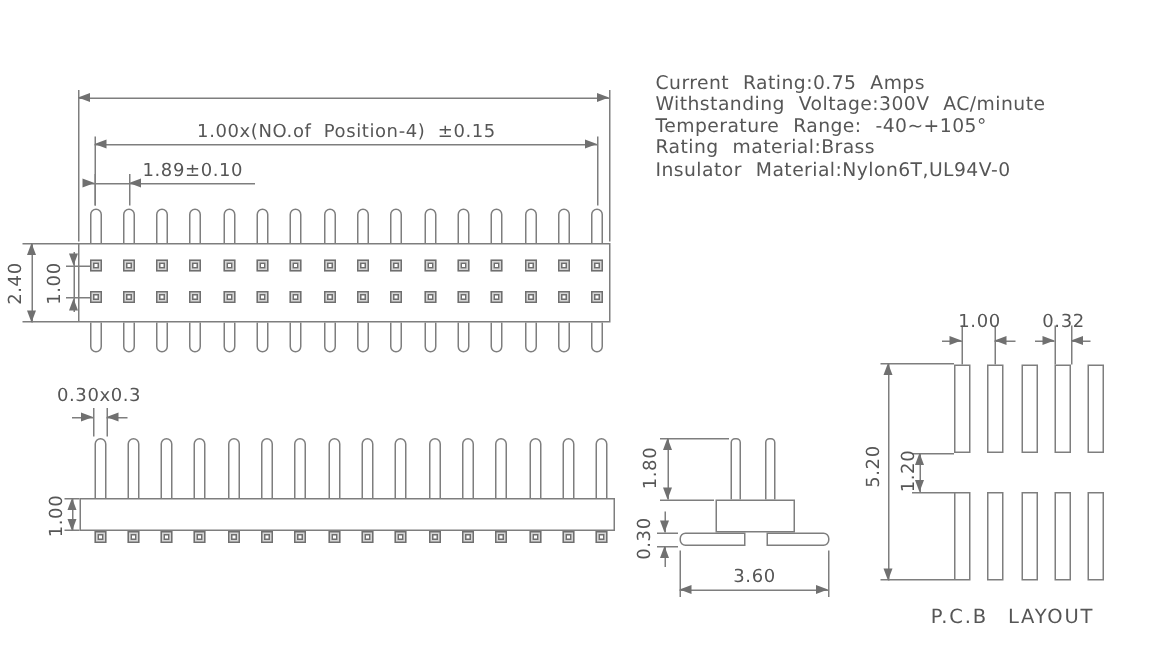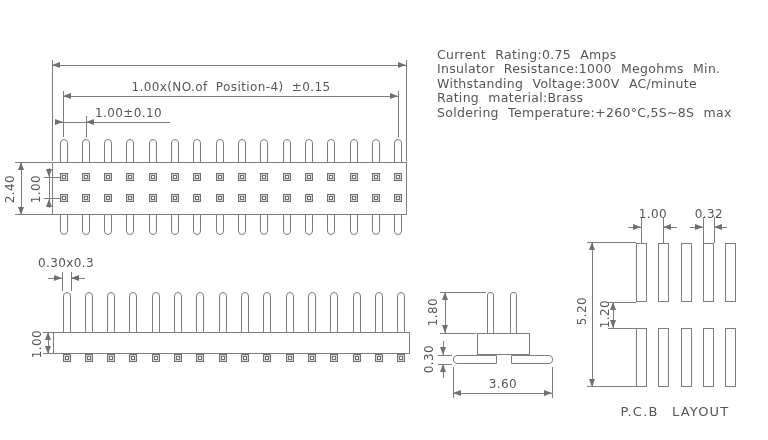--- a/index.html
+++ b/index.html
@@ -45,21 +45,21 @@
     <i class="hl" style="left:63px;top:96px;width:335px"></i>
     <i class="ar l" style="left:63px;top:93px"></i>
     <i class="ar r" style="left:390px;top:93px"></i>
     <span class="dt dtc" style="left:231px;top:80px">1.00x(NO.of Position-4) ±0.15</span>
 
     <i class="vl" style="left:63px;top:116px;height:21px"></i>
     <i class="vl" style="left:86px;top:116px;height:21px"></i>
     <i class="hl" style="left:56px;top:122px;width:114px"></i>
     <i class="ar r" style="left:55px;top:119px"></i>
     <i class="ar l" style="left:86px;top:119px"></i>
-    <span class="dt" style="left:95px;top:106px">1.00±0.10</span>
+    <span class="dt" style="left:95px;top:106px">1.89±0.10</span>
 
     <div class="body-rect" style="left:52px;top:162px;width:355px;height:53px"></div>
 
     <i class="hl" style="left:15px;top:162px;width:37px"></i>
     <i class="hl" style="left:15px;top:214px;width:37px"></i>
     <i class="vl" style="left:21px;top:162px;height:53px"></i>
     <i class="ar u" style="left:18px;top:162px"></i>
     <i class="ar d" style="left:18px;top:207px"></i>
     <span class="dtv" style="left:-30px;top:181px">2.40</span>
 
@@ -351,19 +351,19 @@
       <div class="pad" style="left: 680.6px; top: 243px;"></div>
       <div class="pad" style="left: 680.6px; top: 328px;"></div>
       <div class="pad" style="left: 702.9px; top: 243px;"></div>
       <div class="pad" style="left: 702.9px; top: 328px;"></div>
       <div class="pad" style="left: 725.2px; top: 243px;"></div>
       <div class="pad" style="left: 725.2px; top: 328px;"></div>
     </div>
 
   <div class="spec">
     <div>Current Rating:0.75 Amps</div>
-    <div>Insulator Resistance:1000 Megohms Min.</div>
     <div>Withstanding Voltage:300V AC/minute</div>
+    <div>Temperature Range: -40~+105°</div>
     <div>Rating material:Brass</div>
-    <div>Soldering Temperature:+260°C,5S~8S max</div>
+    <div>Insulator Material:Nylon6T,UL94V-0</div>
   </div>
 
 </div>
 
 </body></html>

